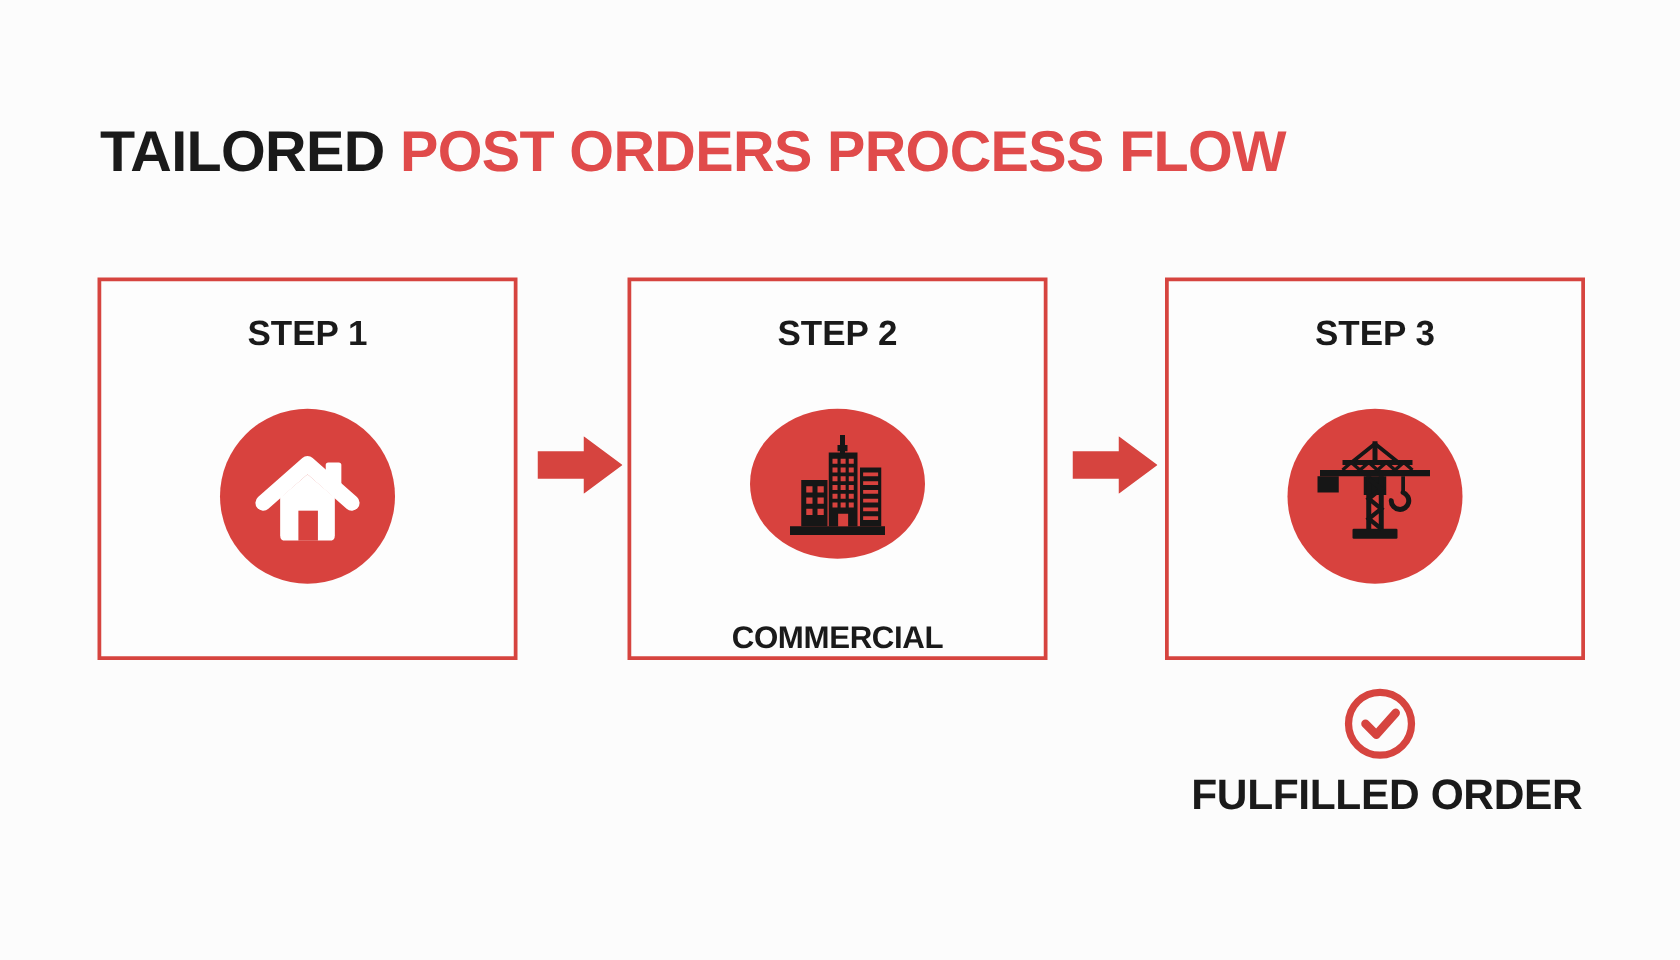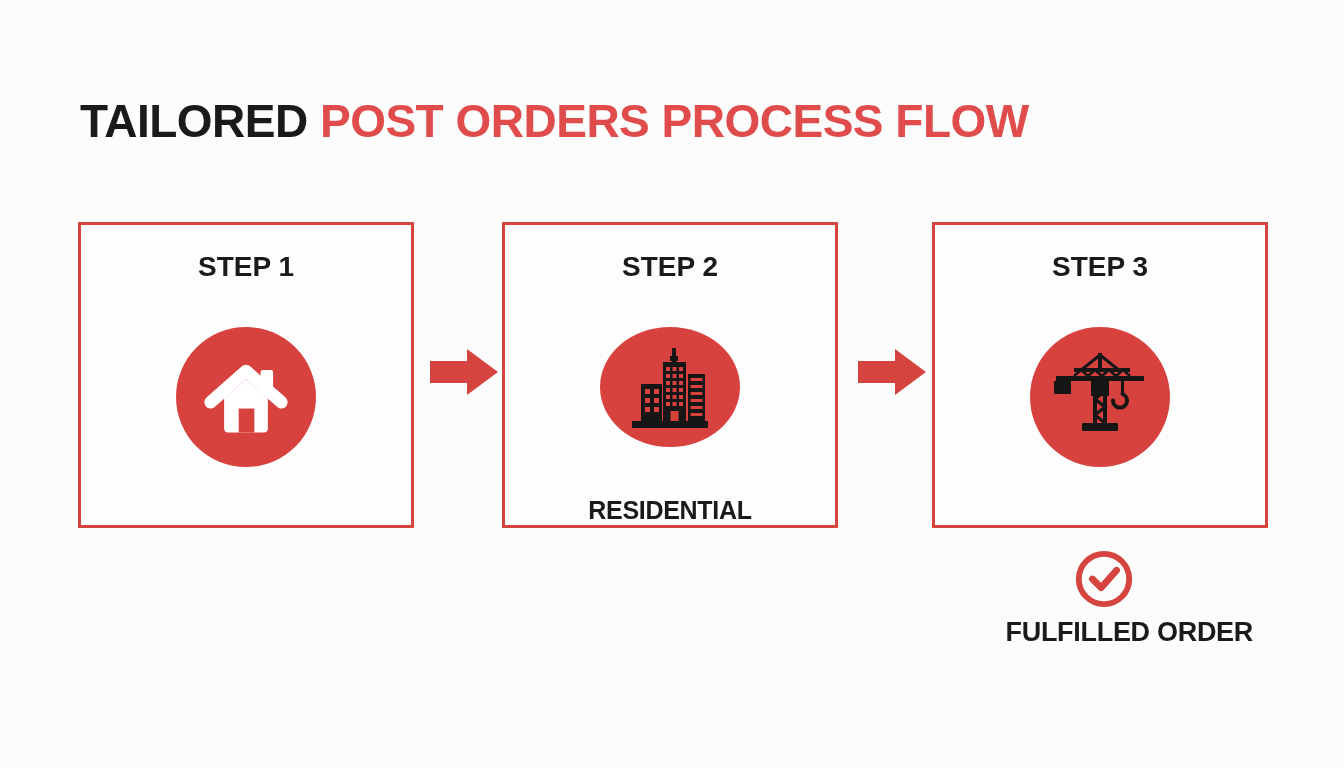--- a/index.html
+++ b/index.html
@@ -47,21 +47,21 @@
   .step-name{
     margin-top:21px;font-size:25px;font-weight:bold;
     color:var(--text-black);letter-spacing:-0.3px;
   }
   .flow-arrow{position:absolute;top:349px;width:68px;height:46px;}
   .flow-arrow.a1{left:430px;}
   .flow-arrow.a2{left:858px;}
   .check-wrap{position:absolute;left:1073px;top:548px;width:62px;height:62px;}
   .fulfilled-label{
     position:absolute;left:953px;top:617px;width:300px;
-    text-align:right;font-size:27px;font-weight:bold;
+    text-align:left;font-size:34px;font-weight:bold;
     color:var(--text-black);letter-spacing:-0.3px;white-space:nowrap;
   }
 </style>
 </head>
 <body>
 
 <div class="canvas">
 
   <h1 class="title">
     <span class="t-black">TAILORED</span>
@@ -128,21 +128,21 @@
               <rect x="68.5" y="48" width="12" height="3"></rect>
             <rect x="68.5" y="55" width="12" height="3"></rect>
               <rect x="68.5" y="62" width="12" height="3"></rect>
             <rect x="68.5" y="69" width="12" height="3"></rect>
               <rect x="68.5" y="76" width="12" height="3"></rect>
             <rect x="48.5" y="74" width="8" height="10"></rect>
           </g>
         </svg>
       </span>
     </div>
-    <div class="step-name">RESIDENTIAL</div>
+    <div class="step-name">COMMERCIAL</div>
   </div>
 
   <svg class="flow-arrow a2" viewBox="0 0 68 46">
     <polygon points="0,12 37,12 37,0 68,23 37,46 37,34 0,34" fill="var(--accent-red)"></polygon>
   </svg>
 
   <div class="step-box b3">
     <div class="step-title">STEP 3</div>
     <div class="step-circle">
       <span>

